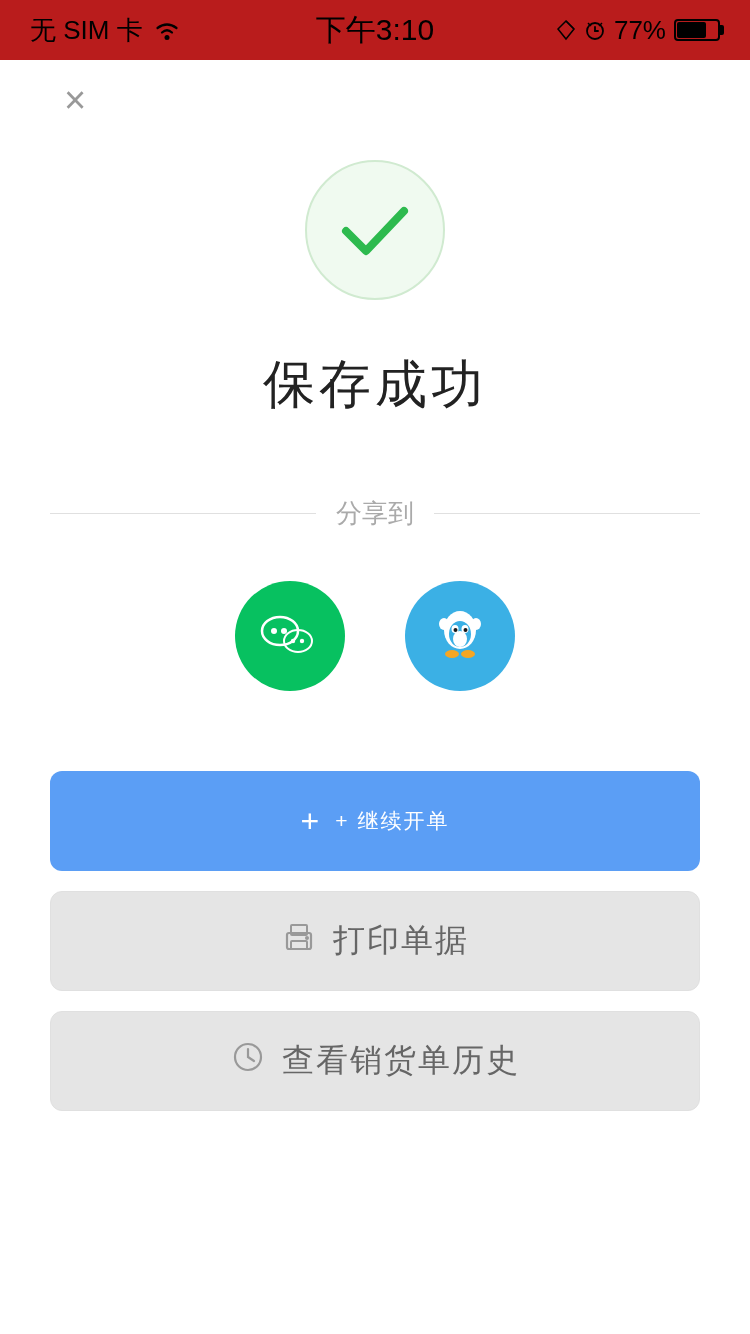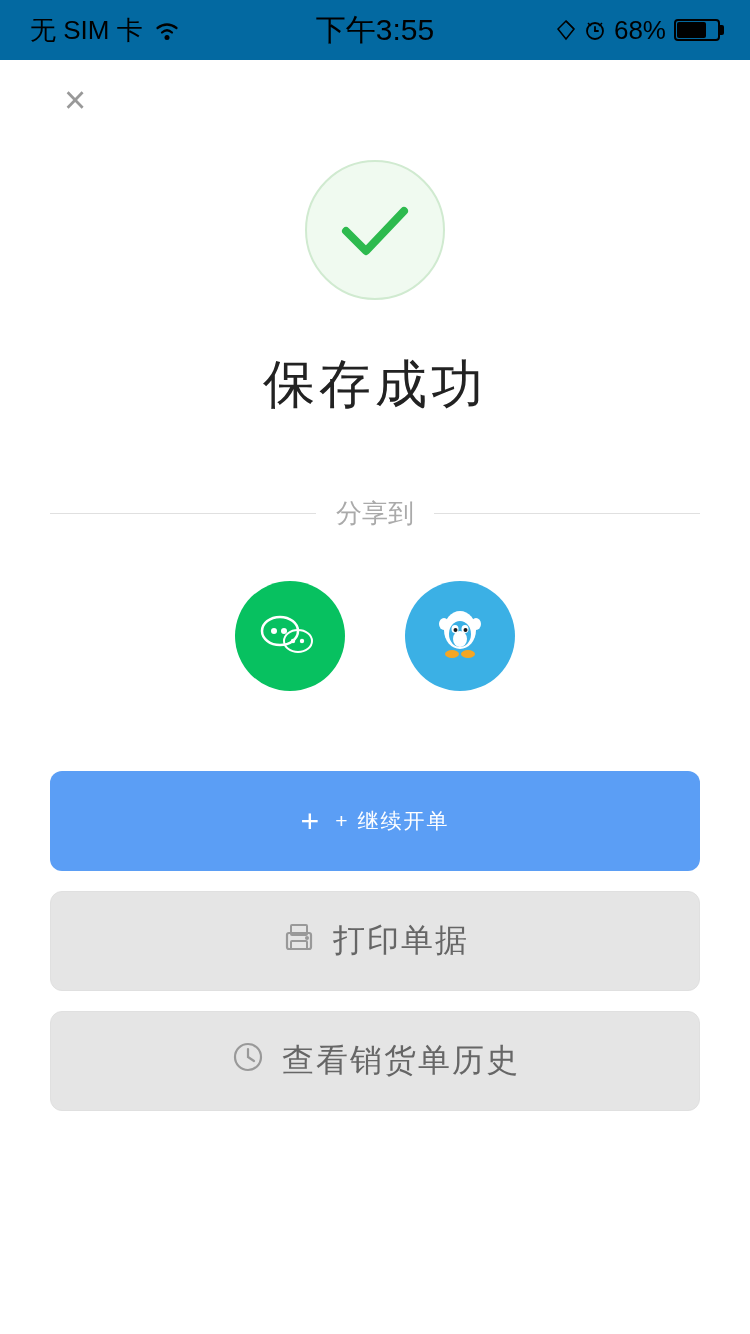--- a/index.html
+++ b/index.html
@@ -15,21 +15,21 @@
     }
 
     
     .status-bar {
       width: 100%;
       height: 60px;
       display: flex;
       align-items: center;
       justify-content: space-between;
       padding: 0 30px;
-      background: #0369a1;
+      background: #b91c1c;
     }
 
     .status-left {
       display: flex;
       align-items: center;
       gap: 10px;
       font-size: 26px;
       color: #000;
     }
 
@@ -228,36 +228,36 @@
   <div class="status-left">
     <span>无 SIM 卡</span>
 
     <svg width="28" height="22" viewBox="0 0 28 22">
       <path d="M14 18 L14 18" stroke="#000" stroke-width="3" stroke-linecap="round"></path>
       <path d="M9 13.5 Q14 9 19 13.5" stroke="#000" stroke-width="2.2" fill="none" stroke-linecap="round"></path>
       <path d="M4.5 9 Q14 2 23.5 9" stroke="#000" stroke-width="2.2" fill="none" stroke-linecap="round"></path>
       <circle cx="14" cy="18.5" r="2.5" fill="#000"></circle>
     </svg>
   </div>
-  <div class="status-center">下午3:55</div>
+  <div class="status-center">下午3:10</div>
   <div class="status-right">
 
     <svg width="20" height="22" viewBox="0 0 20 22">
       <path d="M10 2 L18 10 L10 20 L2 10 Z" stroke="#000" stroke-width="1.5" fill="none"></path>
       <path d="M10 2 L18 10" stroke="#000" stroke-width="1.5"></path>
     </svg>
 
     <svg width="22" height="22" viewBox="0 0 22 22">
       <circle cx="11" cy="12" r="8" stroke="#000" stroke-width="1.8" fill="none"></circle>
       <line x1="11" y1="8" x2="11" y2="12" stroke="#000" stroke-width="1.8" stroke-linecap="round"></line>
       <line x1="11" y1="12" x2="14" y2="12" stroke="#000" stroke-width="1.8" stroke-linecap="round"></line>
       <line x1="4" y1="4" x2="7" y2="7" stroke="#000" stroke-width="1.5"></line>
       <line x1="18" y1="4" x2="15" y2="7" stroke="#000" stroke-width="1.5"></line>
     </svg>
-    <span style="font-size:26px;">68%</span>
+    <span style="font-size:26px;">77%</span>
     <div class="battery-icon">
       <div class="battery-fill"></div>
     </div>
   </div>
 </div>
 
 <div class="close-btn">
   <span class="close-x">×</span>
 </div>
 

